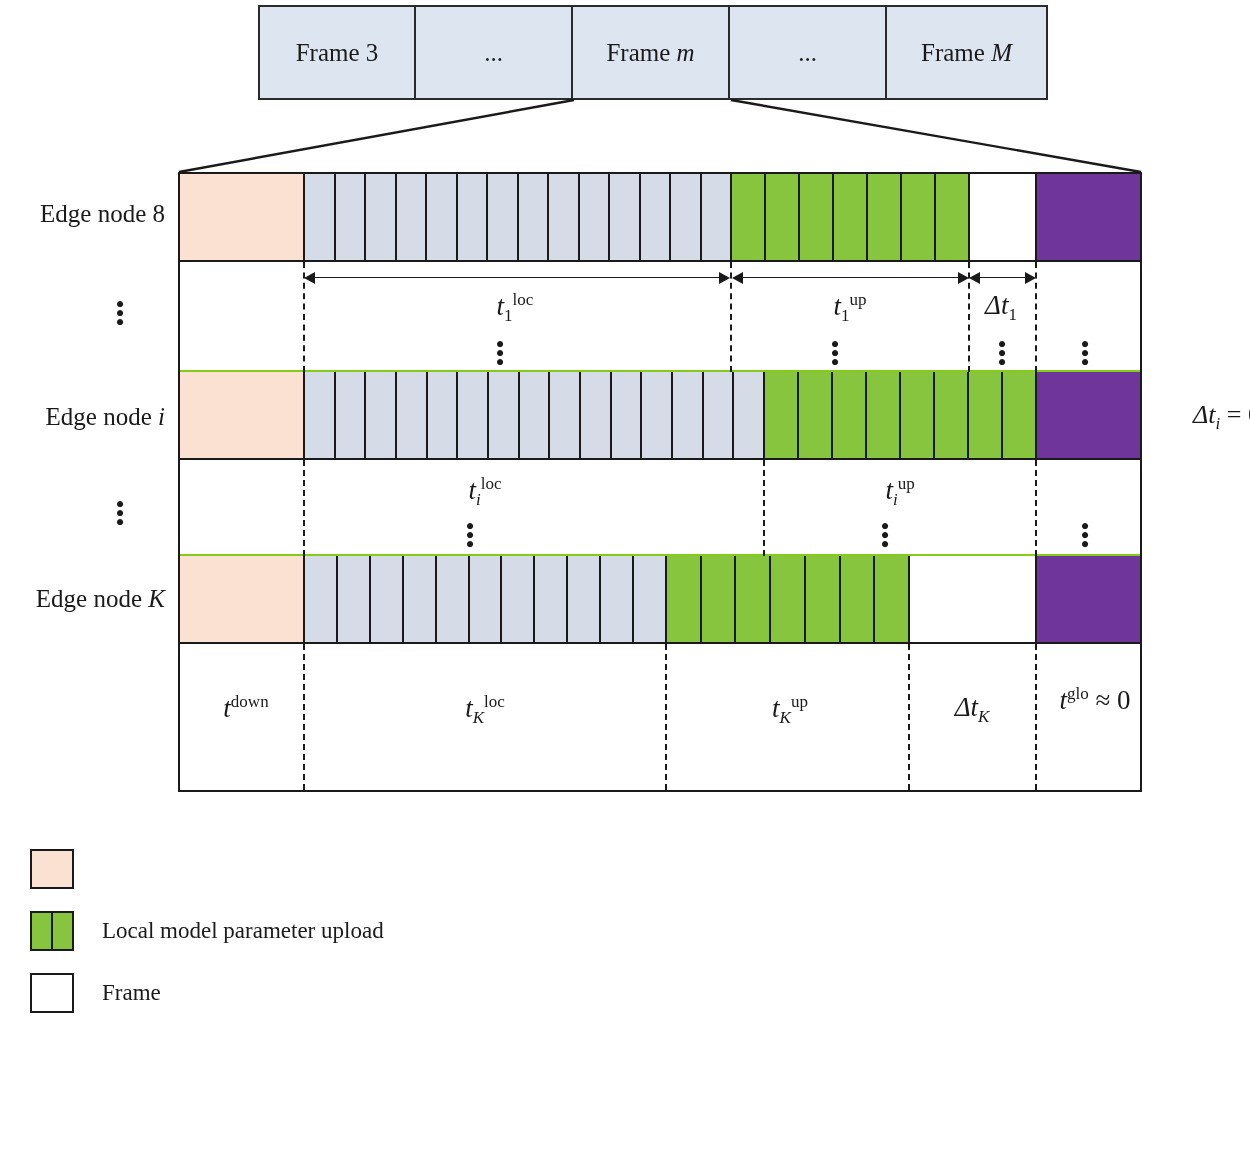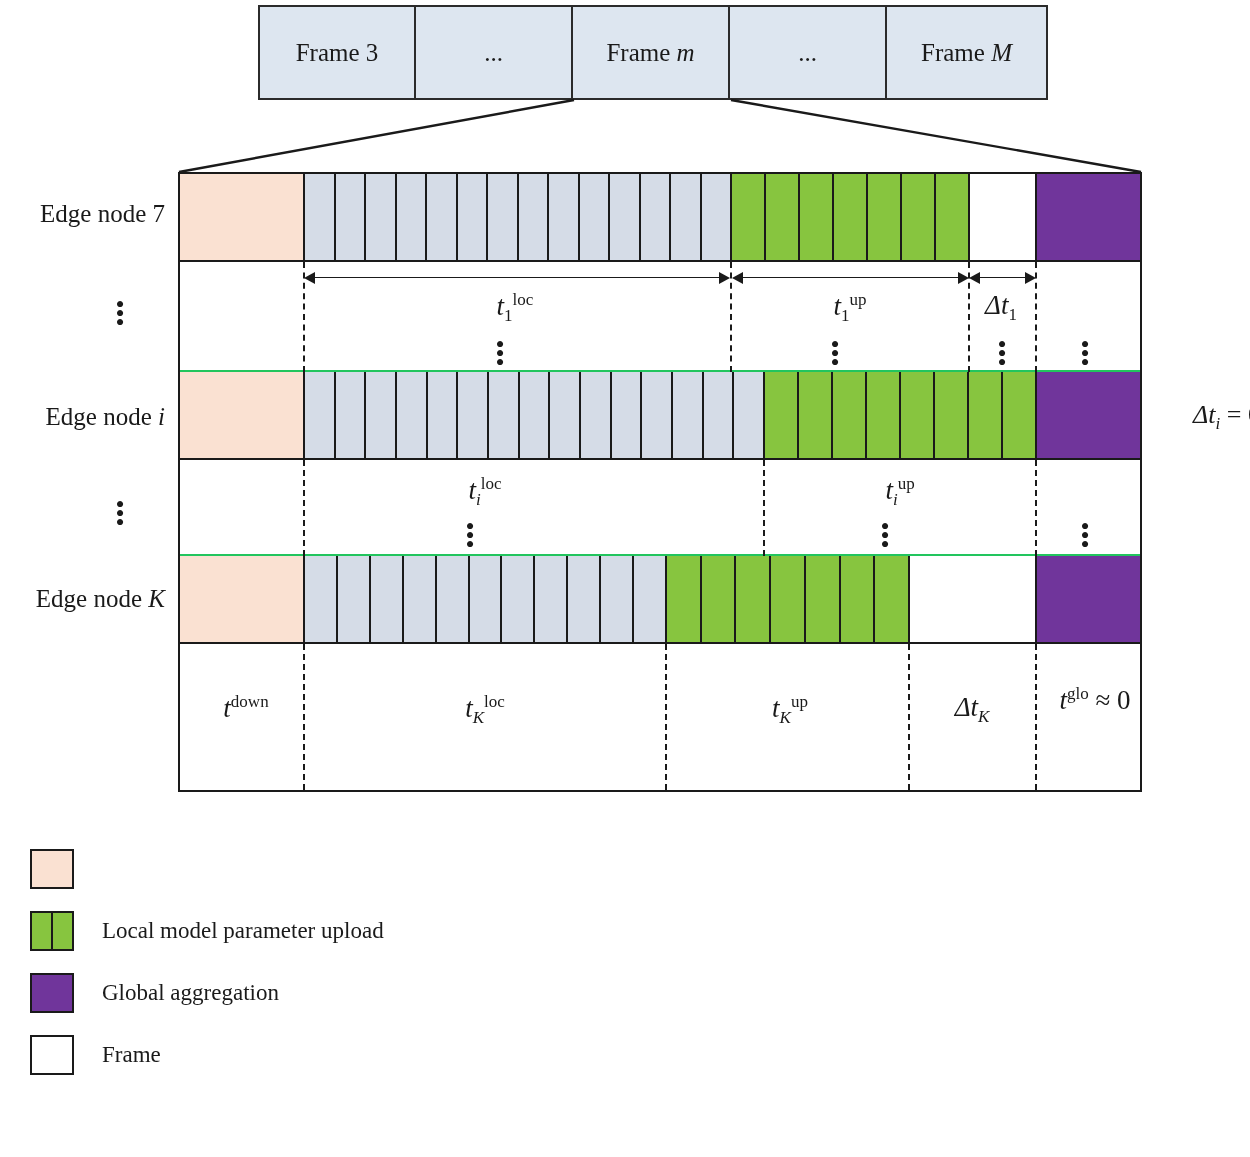--- a/index.html
+++ b/index.html
@@ -48,21 +48,21 @@
     position:absolute;left:0;
     width:100%;
     height:88px;
     box-sizing:border-box;
     border-bottom:2px solid #1a1a1a;
     display:block;
   }
   .labelrow{
     position:absolute;left:0;width:100%;
     box-sizing:border-box;
-    border-bottom:2px solid #22c55e;
+    border-bottom:2px solid #84cc16;
   }
   .labelrow.noline{border-bottom:none;}
 
   .seg{position:absolute;top:0;height:100%;box-sizing:border-box;}
   .seg.download{background:#fae1d2;border-right:2px solid #1a1a1a;}
   .seg.wait{background:#ffffff;border-right:2px solid #1a1a1a;}
   .seg.aggregate{background:#70359b;}
   .cellband{position:absolute;top:0;height:100%;display:flex;box-sizing:border-box;}
   .cellband .u{
     flex:1 1 0;
@@ -135,21 +135,21 @@
       <span>Frame&nbsp;<i>M</i></span>
     </div>
   </div>
 
   <svg class="connectors" viewBox="0 0 1250 1157">
     <line x1="574" y1="100" x2="179" y2="172" stroke="#1a1a1a" stroke-width="2.4"></line>
     <line x1="731" y1="100" x2="1141" y2="172" stroke="#1a1a1a" stroke-width="2.4"></line>
   </svg>
 
   <div class="nodelabel" style="left:0px;top:200px;width:165px;">
-    <span>Edge node 7</span>
+    <span>Edge node 8</span>
   </div>
   <div class="vdots" style="left:100px;top:300px;width:40px;">
     <span>•</span>
       <span>•</span>
       <span>•</span>
   </div>
   <div class="nodelabel" style="left:0px;top:403px;width:165px;">
     Edge node <i>i</i>
   </div>
   <div class="vdots" style="left:100px;top:500px;width:40px;">
@@ -371,24 +371,20 @@
 
 
     <div class="legend-row">
       <div class="swatch split">
         <div class="sw-upload"></div>
           <div class="sw-upload"></div>
       </div>
       <div class="legend-label">Local model parameter upload</div>
     </div>
 
-    <div class="legend-row">
-      <div class="swatch sw-agg"></div>
-      <div class="legend-label">Global aggregation</div>
-    </div>
 
     <div class="legend-row">
       <div class="swatch sw-wait"></div>
       <div class="legend-label">Frame</div>
     </div>
 
   </div>
 
 </div>
 

